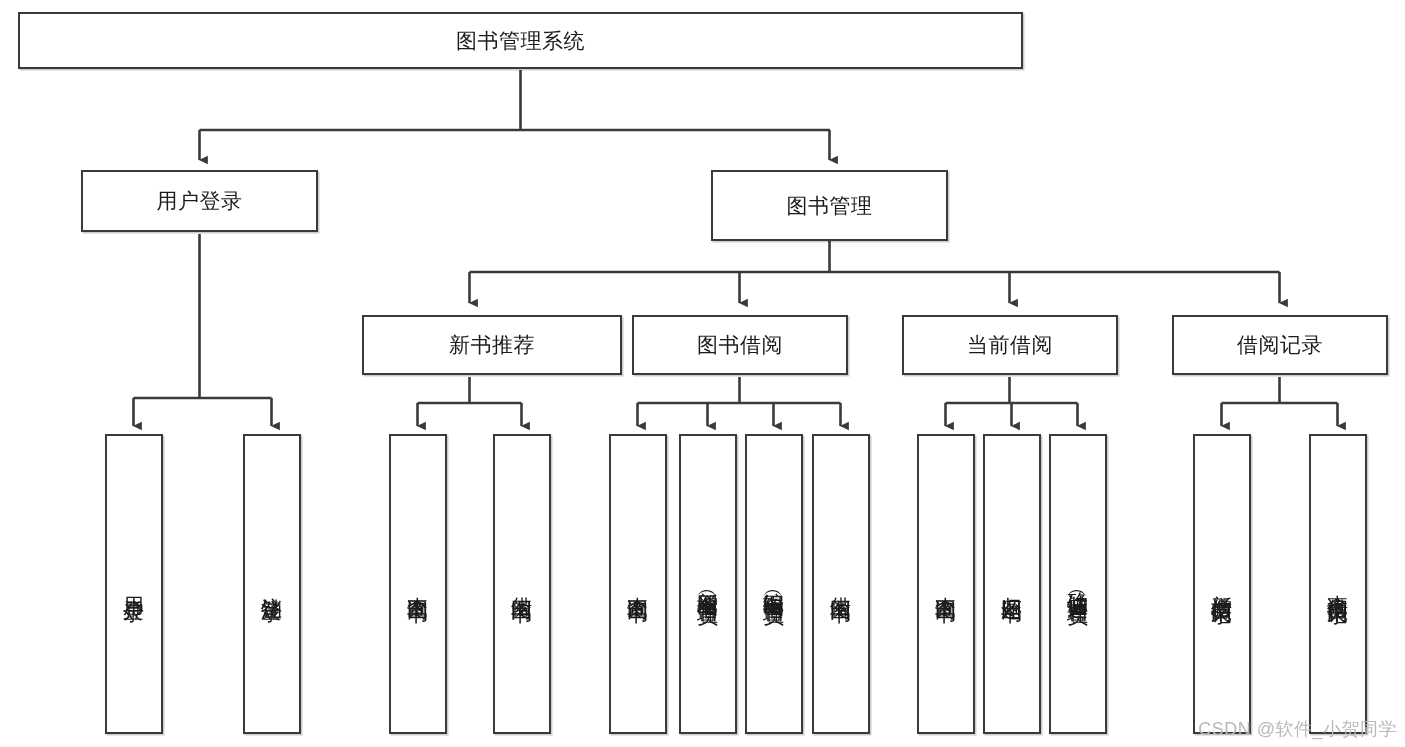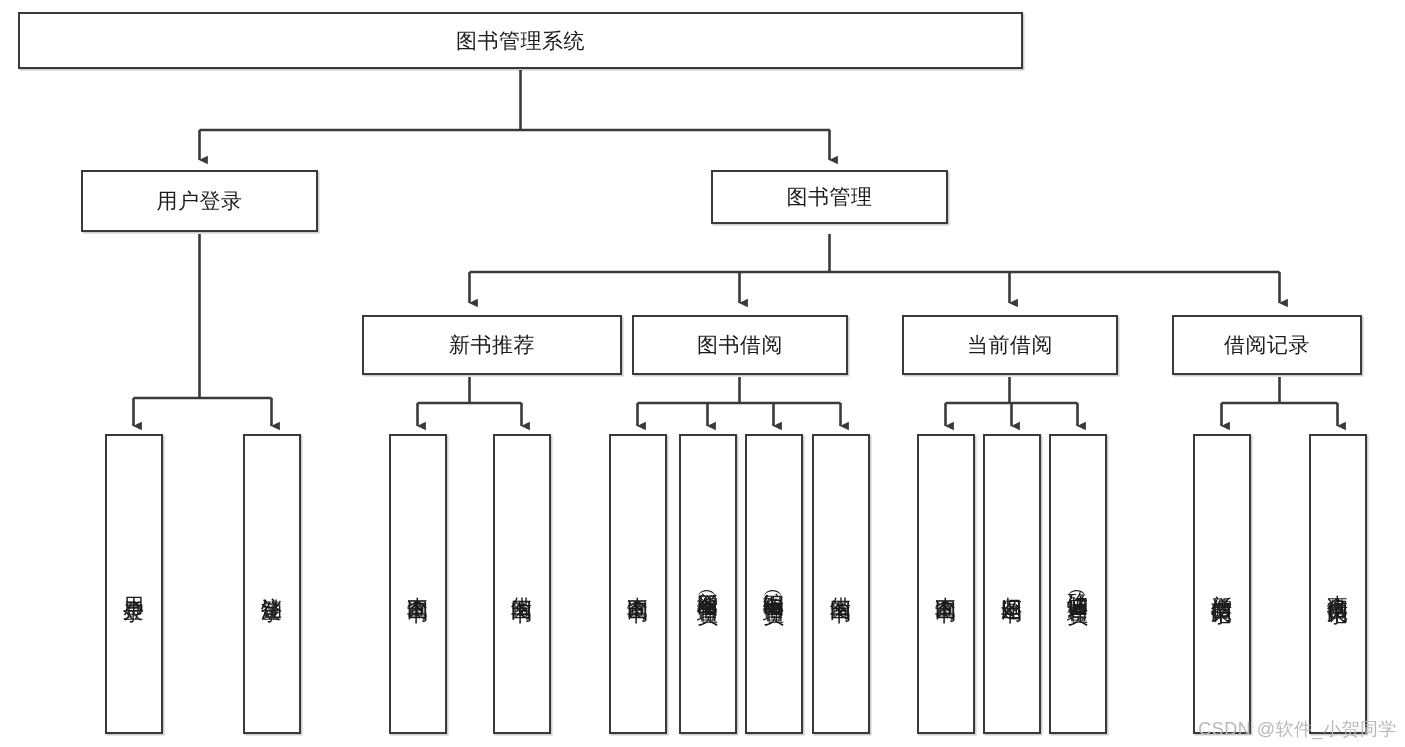--- a/index.html
+++ b/index.html
@@ -137,37 +137,37 @@
   </svg>
 
   <div class="node-box" style="left:18px; top:12px; width:1005px; height:57px;">
     <span class="node-label-h">图书管理系统</span>
   </div>
 
   <div class="node-box" style="left:81px; top:170px; width:237px; height:62px;">
     <span class="node-label-h">用户登录</span>
   </div>
 
-  <div class="node-box" style="left:711px; top:170px; width:237px; height:54px;">
+  <div class="node-box" style="left:711px; top:170px; width:237px; height:71px;">
     <span class="node-label-h">图书管理</span>
   </div>
 
   <div class="node-box" style="left:362px; top:315px; width:260px; height:60px;">
     <span class="node-label-h">新书推荐</span>
   </div>
 
   <div class="node-box" style="left:632px; top:315px; width:216px; height:60px;">
     <span class="node-label-h">图书借阅</span>
   </div>
 
   <div class="node-box" style="left:902px; top:315px; width:216px; height:60px;">
     <span class="node-label-h">当前借阅</span>
   </div>
 
-  <div class="node-box" style="left:1172px; top:315px; width:190px; height:60px;">
+  <div class="node-box" style="left:1172px; top:315px; width:216px; height:60px;">
     <span class="node-label-h">借阅记录</span>
   </div>
 
   <div class="node-box" style="left:105px; top:434px; width:58px; height:300px;">
     <span class="node-label-v">用户登录</span>
   </div>
 
   <div class="node-box" style="left:243px; top:434px; width:58px; height:300px;">
     <span class="node-label-v">注销登录</span>
   </div>

